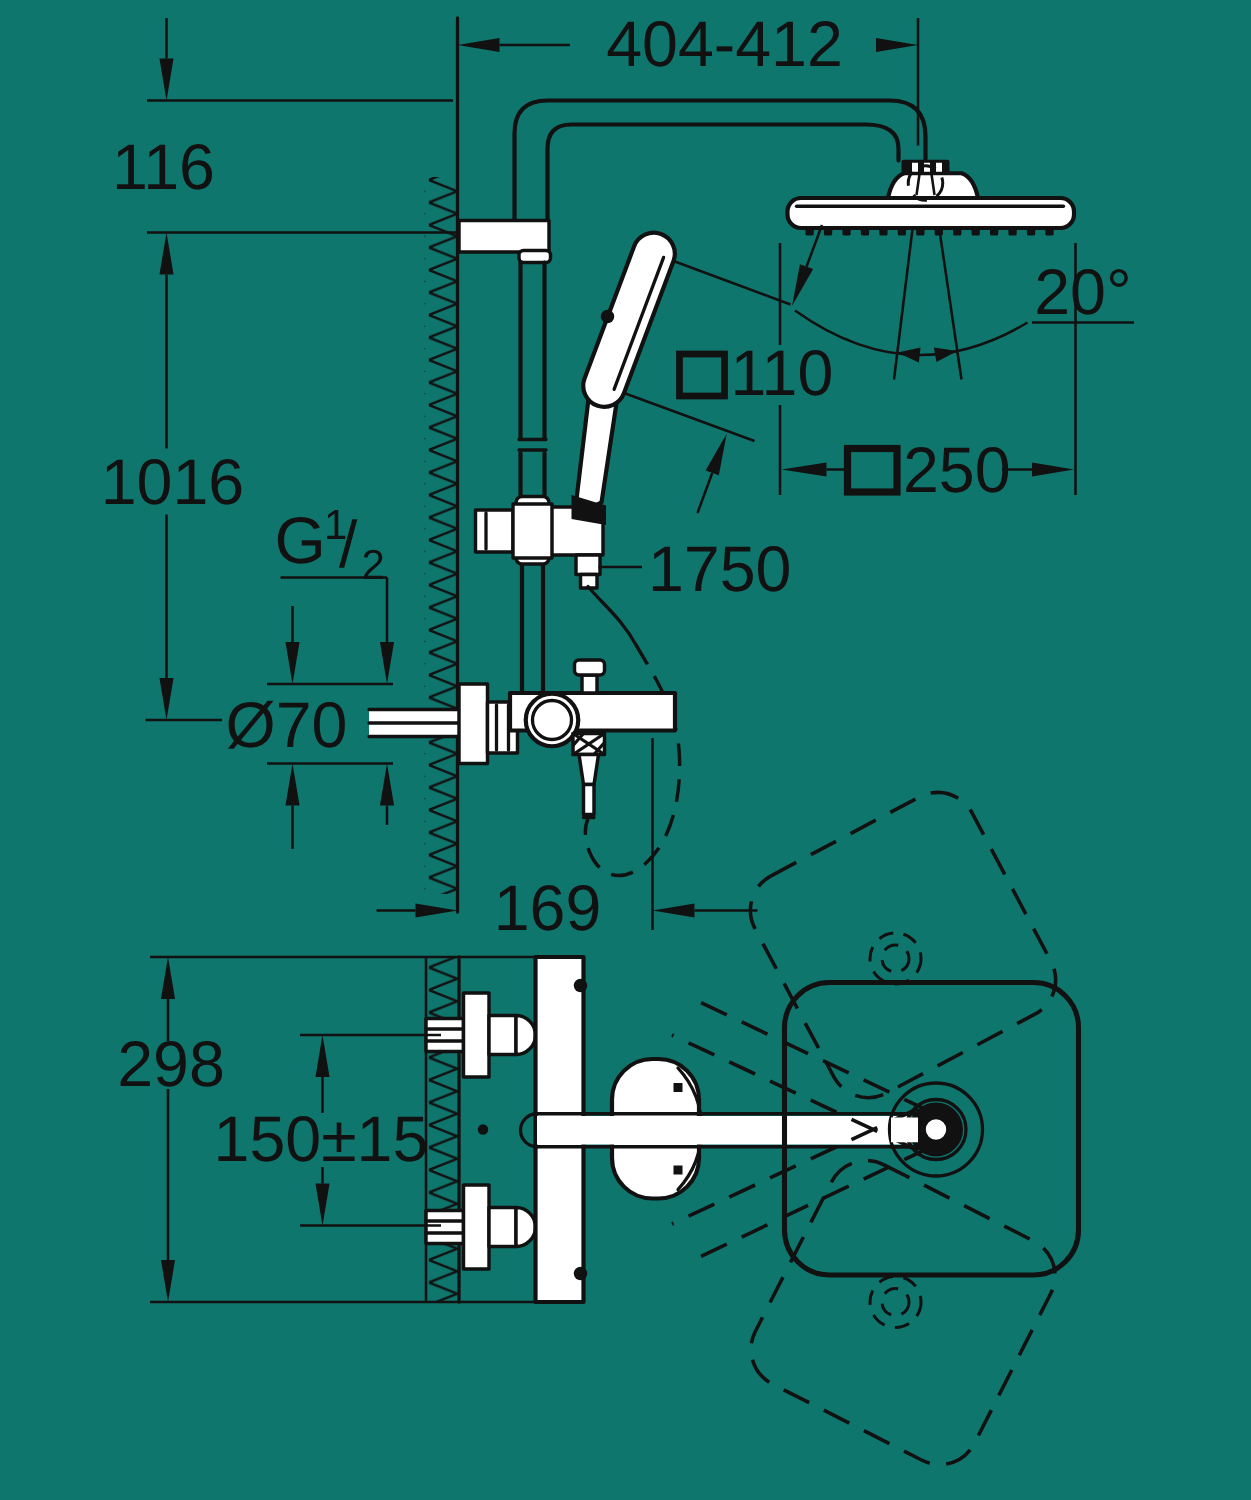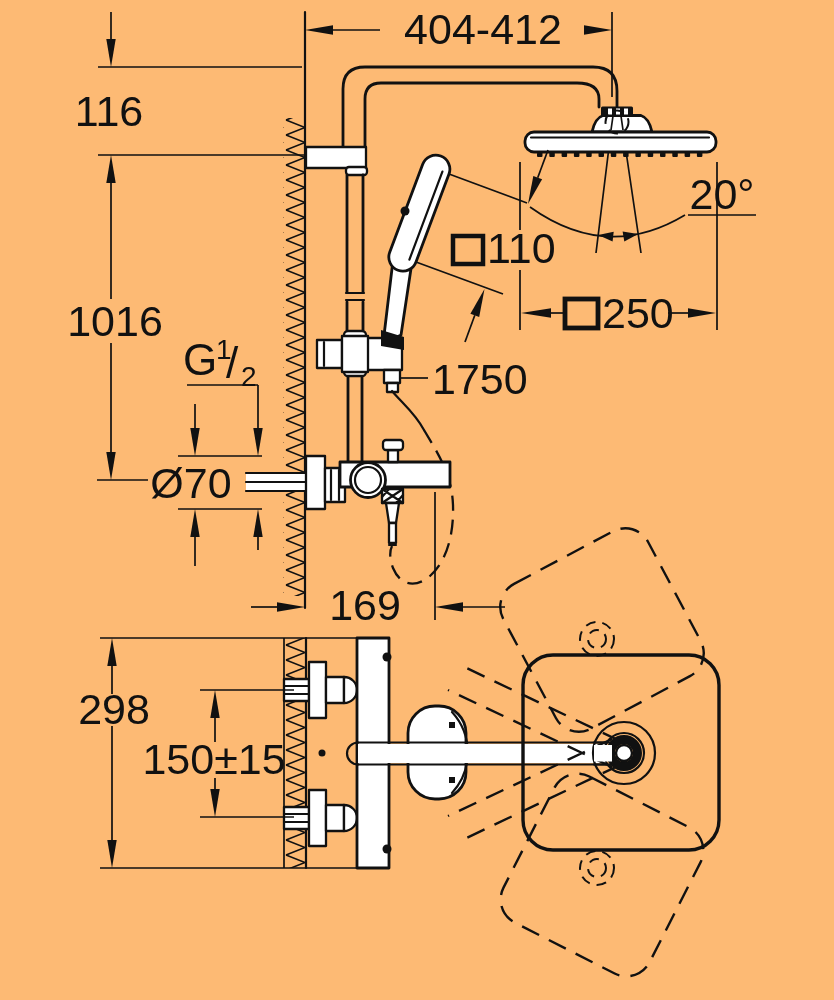--- a/index.html
+++ b/index.html
@@ -1,16 +1,16 @@
 <!DOCTYPE html>
 <html><head>
 <meta charset="utf-8">
 <style>
   html,body{margin:0;padding:0;background:#ffffff;}
-  .stage{width:834px;height:1000px;position:relative;background:#fdba74;overflow:hidden;}
+  .stage{width:834px;height:1000px;position:relative;background:#0f766e;overflow:hidden;}
   svg{display:block;}
   .obj{stroke:#111;fill:none;stroke-width:2.8;stroke-linecap:round;stroke-linejoin:round;}
   .obj-thin{stroke:#111;fill:none;stroke-width:2.2;stroke-linecap:round;}
   .obj-fill{stroke:#111;fill:#fff;stroke-width:2.8;stroke-linejoin:round;}
   .obj-fill-thin{stroke:#111;fill:#fff;stroke-width:2.3;stroke-linejoin:round;}
   .blackfill{fill:#111;stroke:none;}
   .dimline{stroke:#111;fill:none;stroke-width:1.7;stroke-linecap:butt;}
   .dimarrow{fill:#111;stroke:none;}
   .dash{stroke:#111;fill:none;stroke-width:2.4;stroke-dasharray:19 11;stroke-linecap:butt;}
   .dash-sm{stroke:#111;fill:none;stroke-width:2;stroke-dasharray:10 7;}

